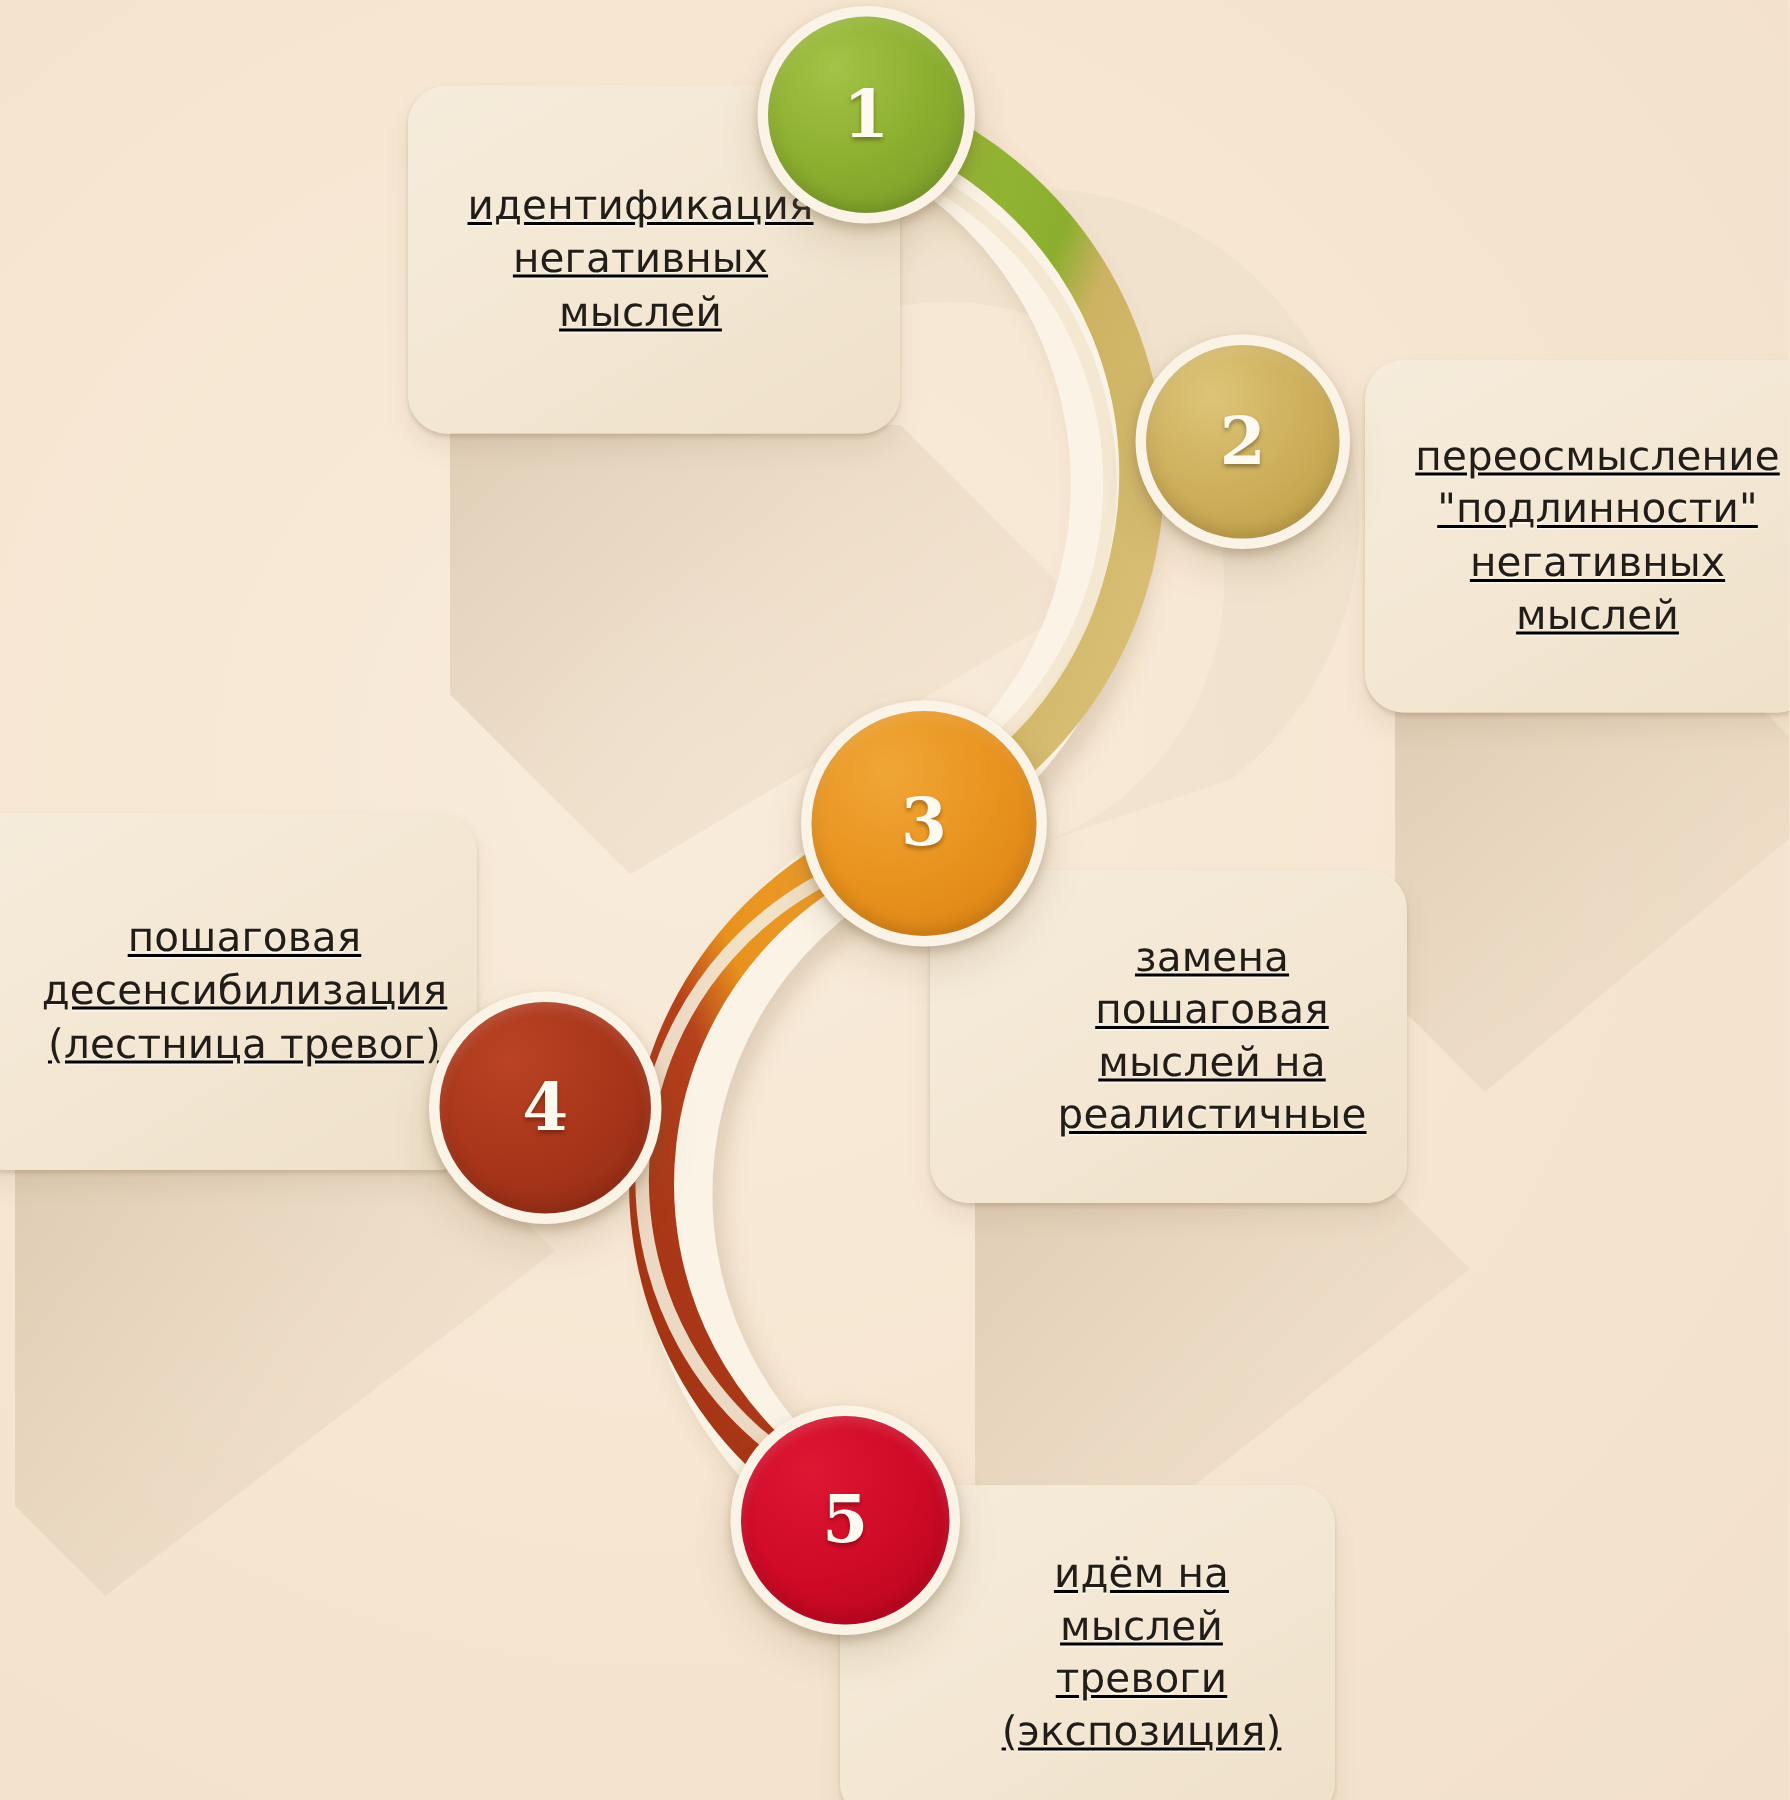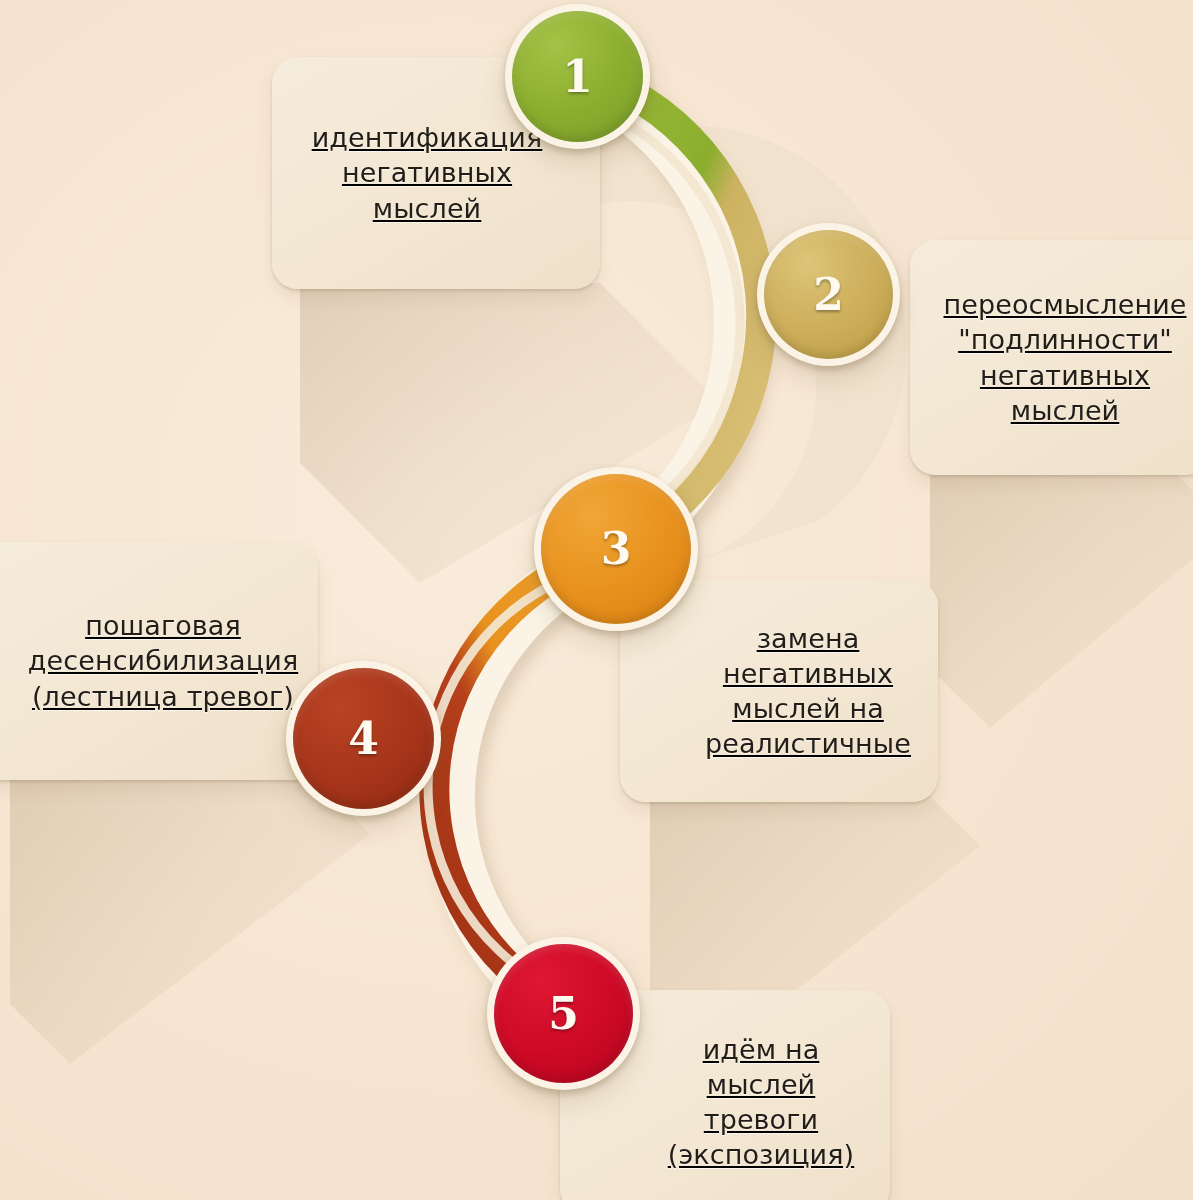--- a/index.html
+++ b/index.html
@@ -155,21 +155,21 @@
 
   <div class="card" id="card2">
     <div class="ctext">переосмысление
 "подлинности"
 негативных
 мыслей</div>
   </div>
 
   <div class="card" id="card3">
     <div class="ctext">замена
-негативных
+пошаговая
 мыслей на
 реалистичные</div>
   </div>
 
   <div class="card" id="card4">
     <div class="ctext">пошаговая
 десенсибилизация
 (лестница тревог)</div>
   </div>
 

